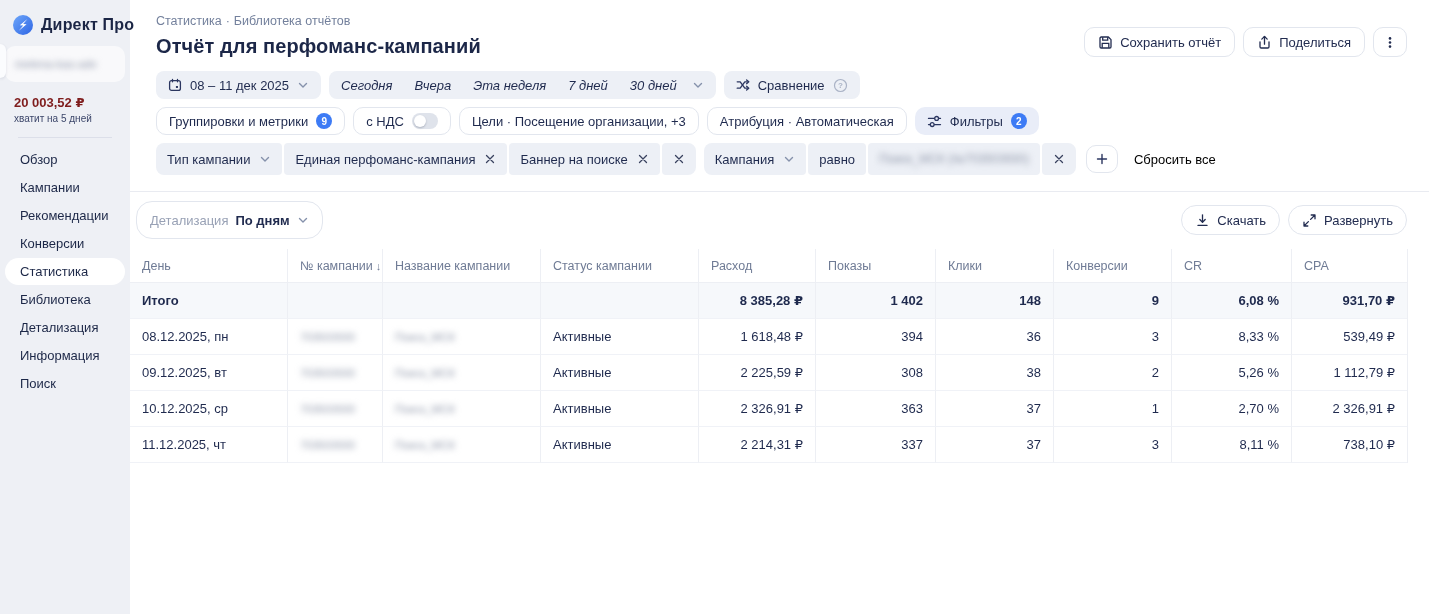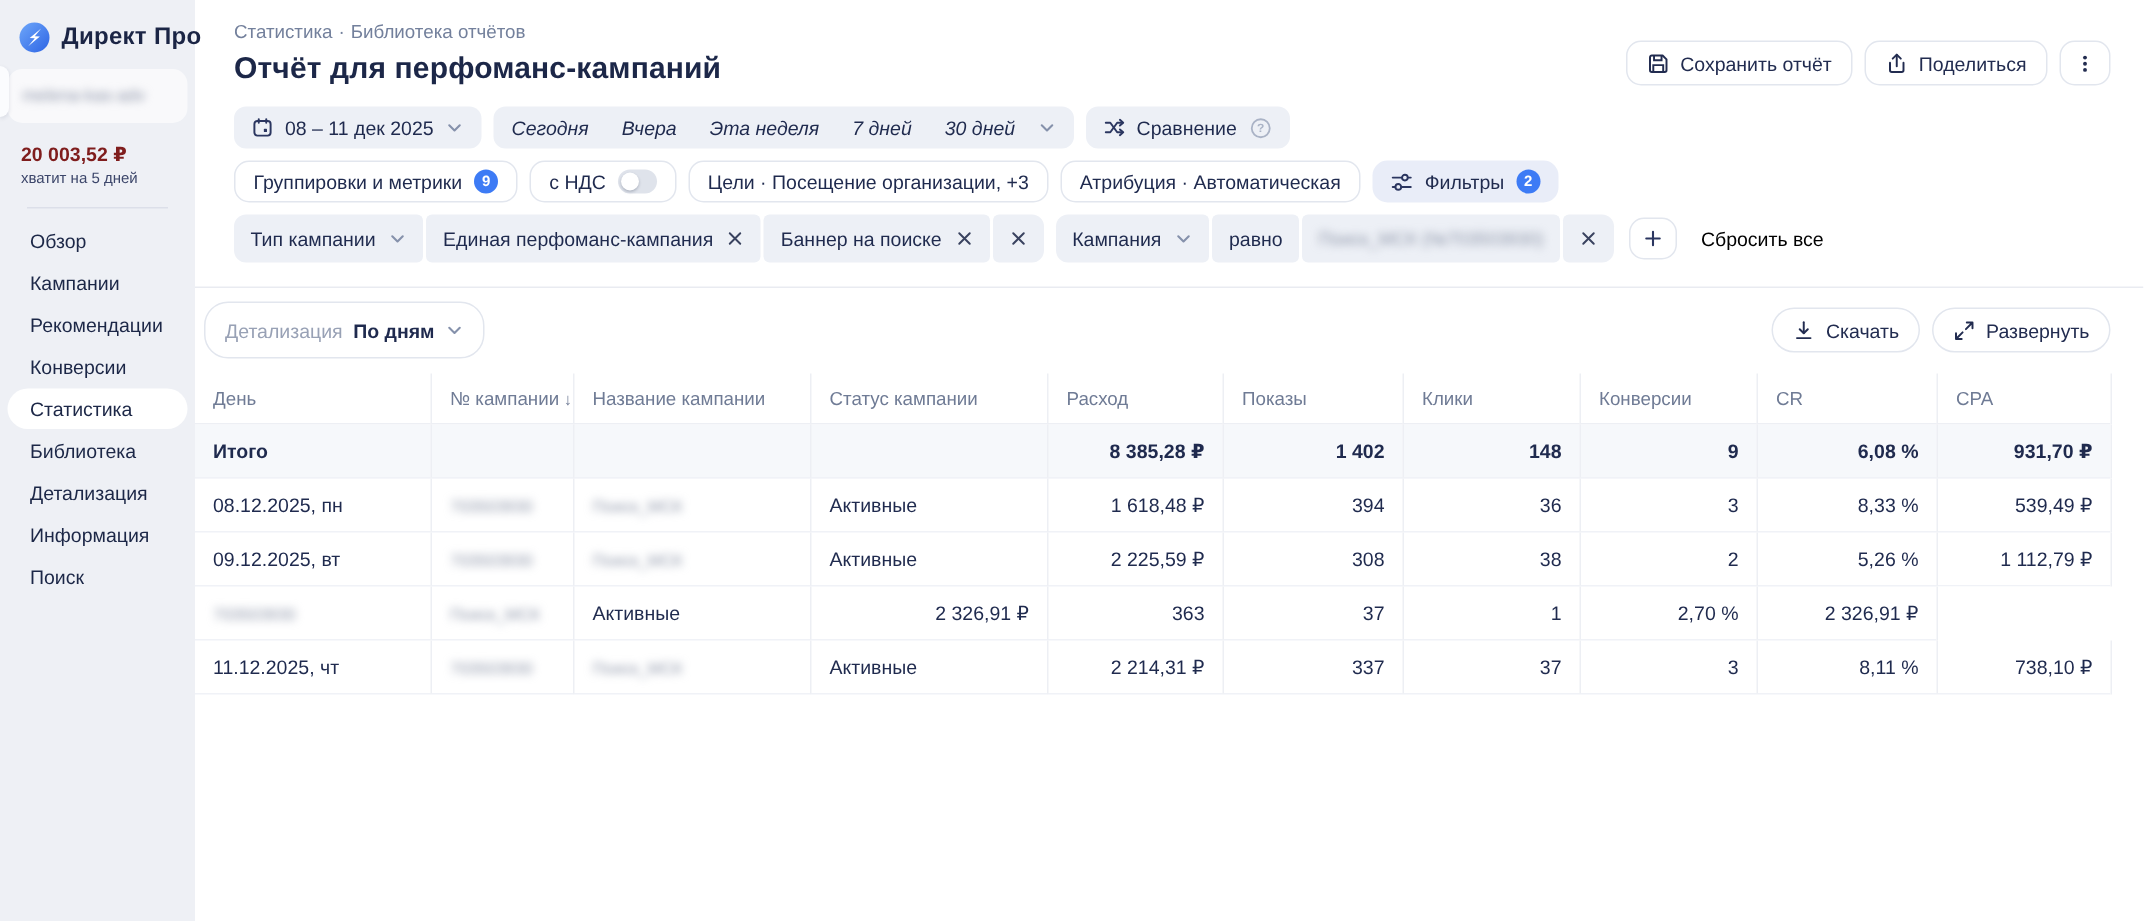--- a/index.html
+++ b/index.html
@@ -404,20 +404,21 @@
         <div class="cell num">2 225,59 ₽</div>
         <div class="cell num">308</div>
         <div class="cell num">38</div>
         <div class="cell num">2</div>
         <div class="cell num">5,26 %</div>
         <div class="cell num">1 112,79 ₽</div>
         <div class="cell sliver"></div>
       </div>
 
       <div class="trow">
+        <div class="cell">10.12.2025, ср</div>
         <div class="cell"><span class="blur-text">703503930</span></div>
         <div class="cell"><span class="blur-text">Поиск_МСК</span></div>
         <div class="cell">Активные</div>
         <div class="cell num">2 326,91 ₽</div>
         <div class="cell num">363</div>
         <div class="cell num">37</div>
         <div class="cell num">1</div>
         <div class="cell num">2,70 %</div>
         <div class="cell num">2 326,91 ₽</div>
         <div class="cell sliver"></div>

